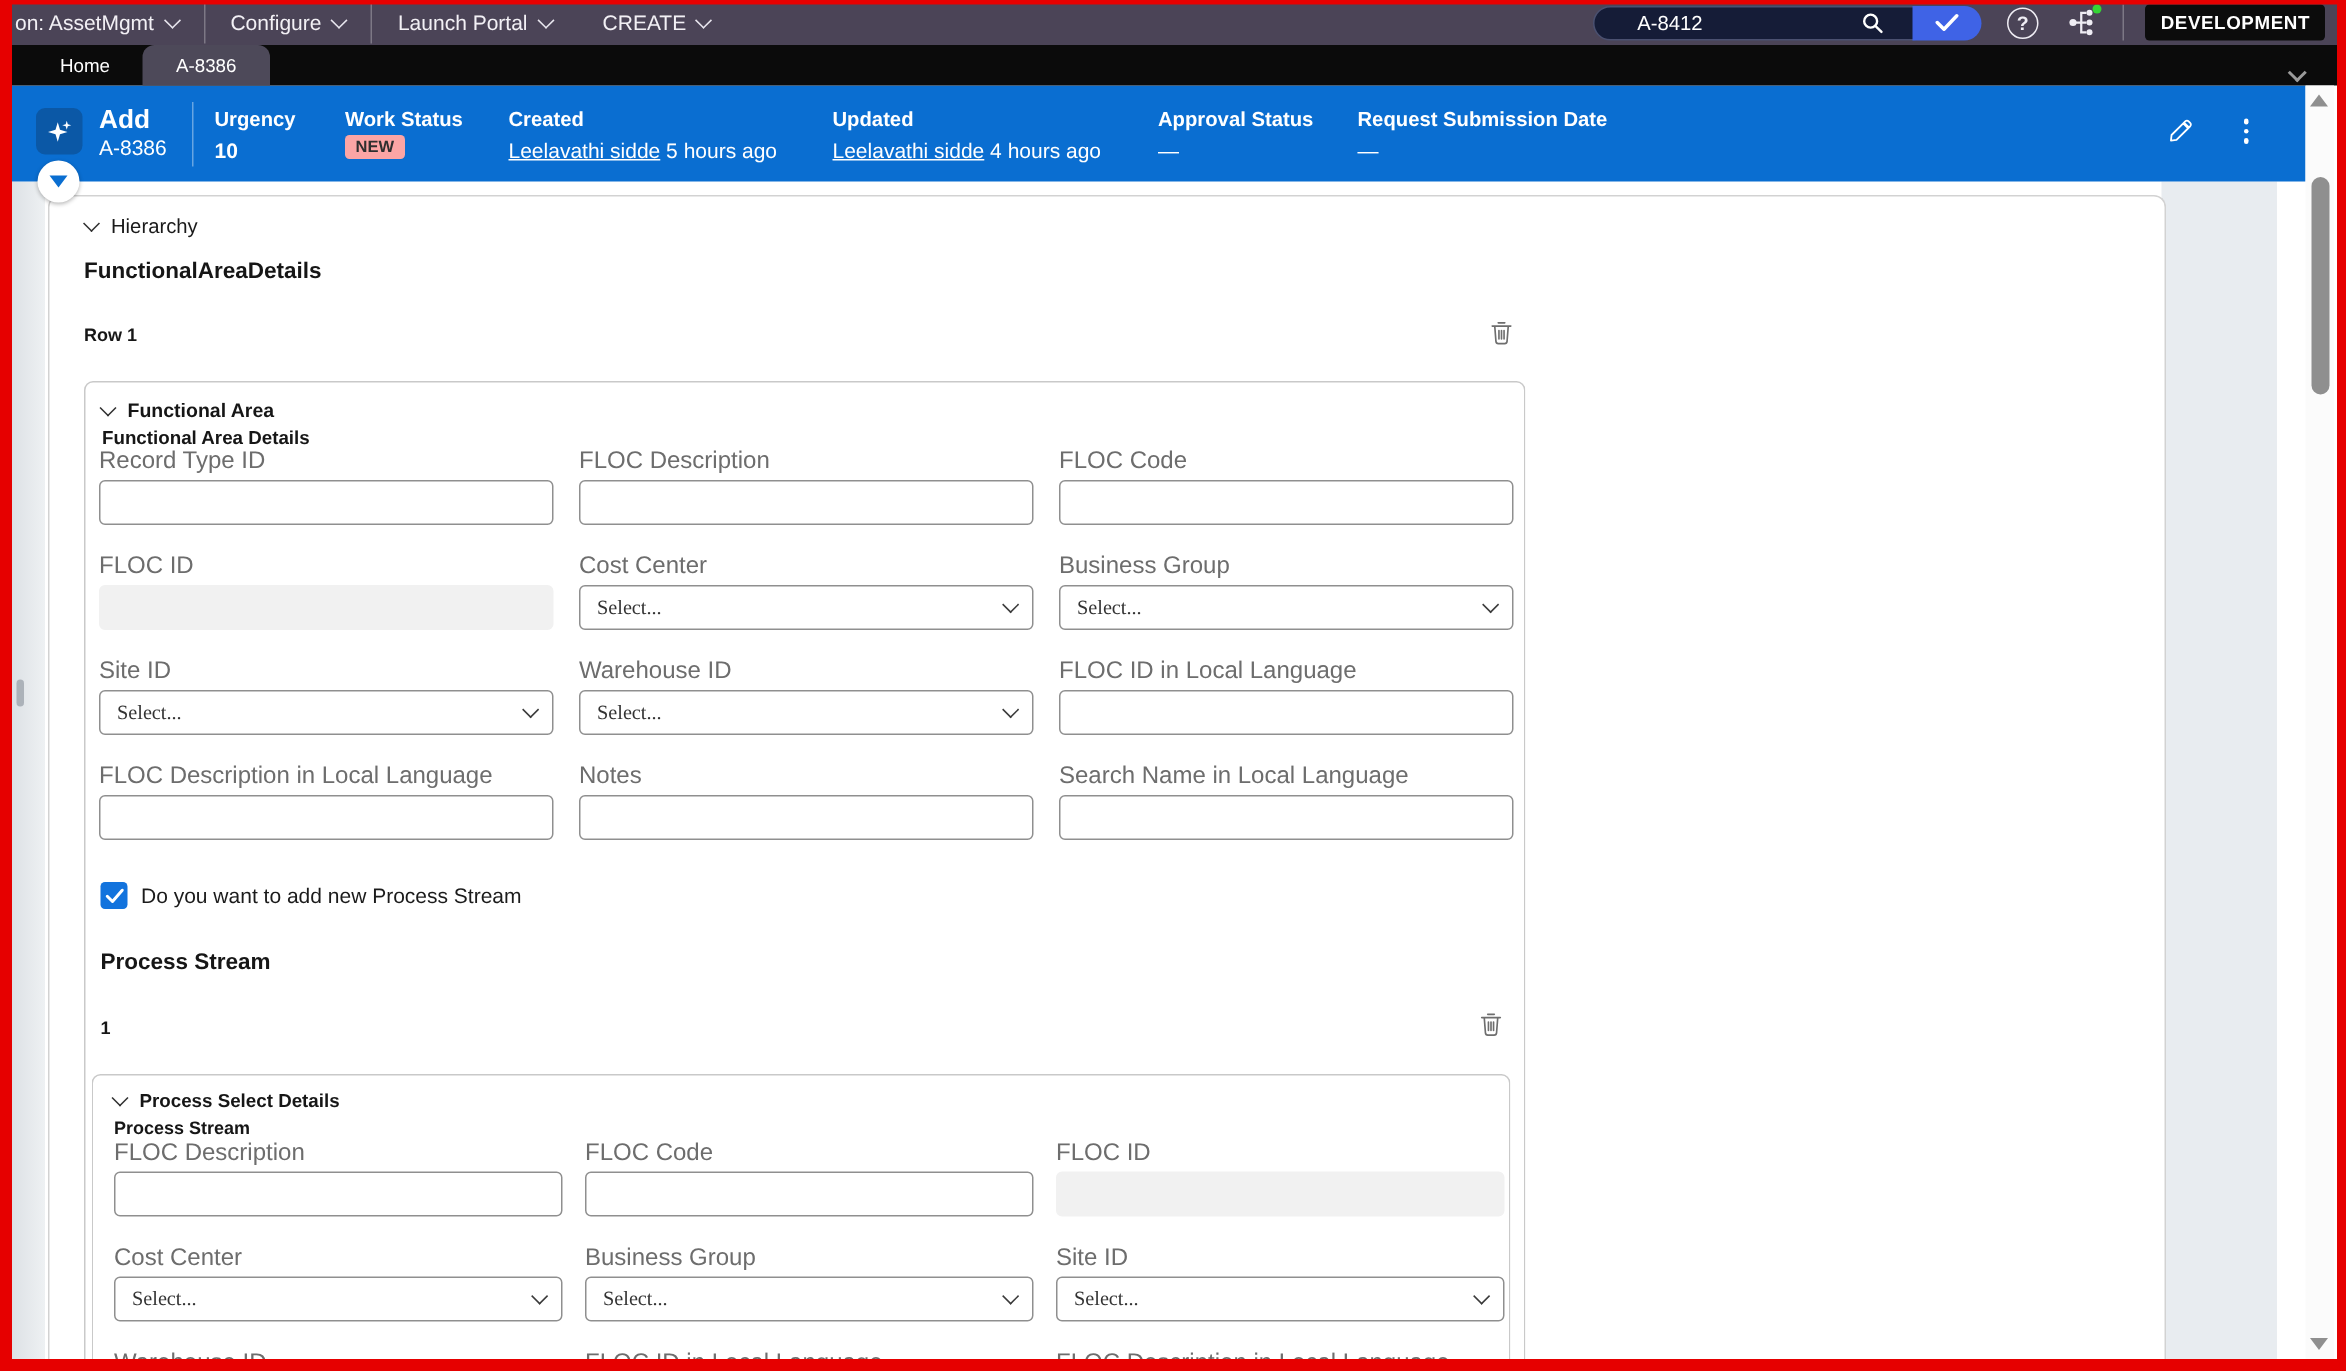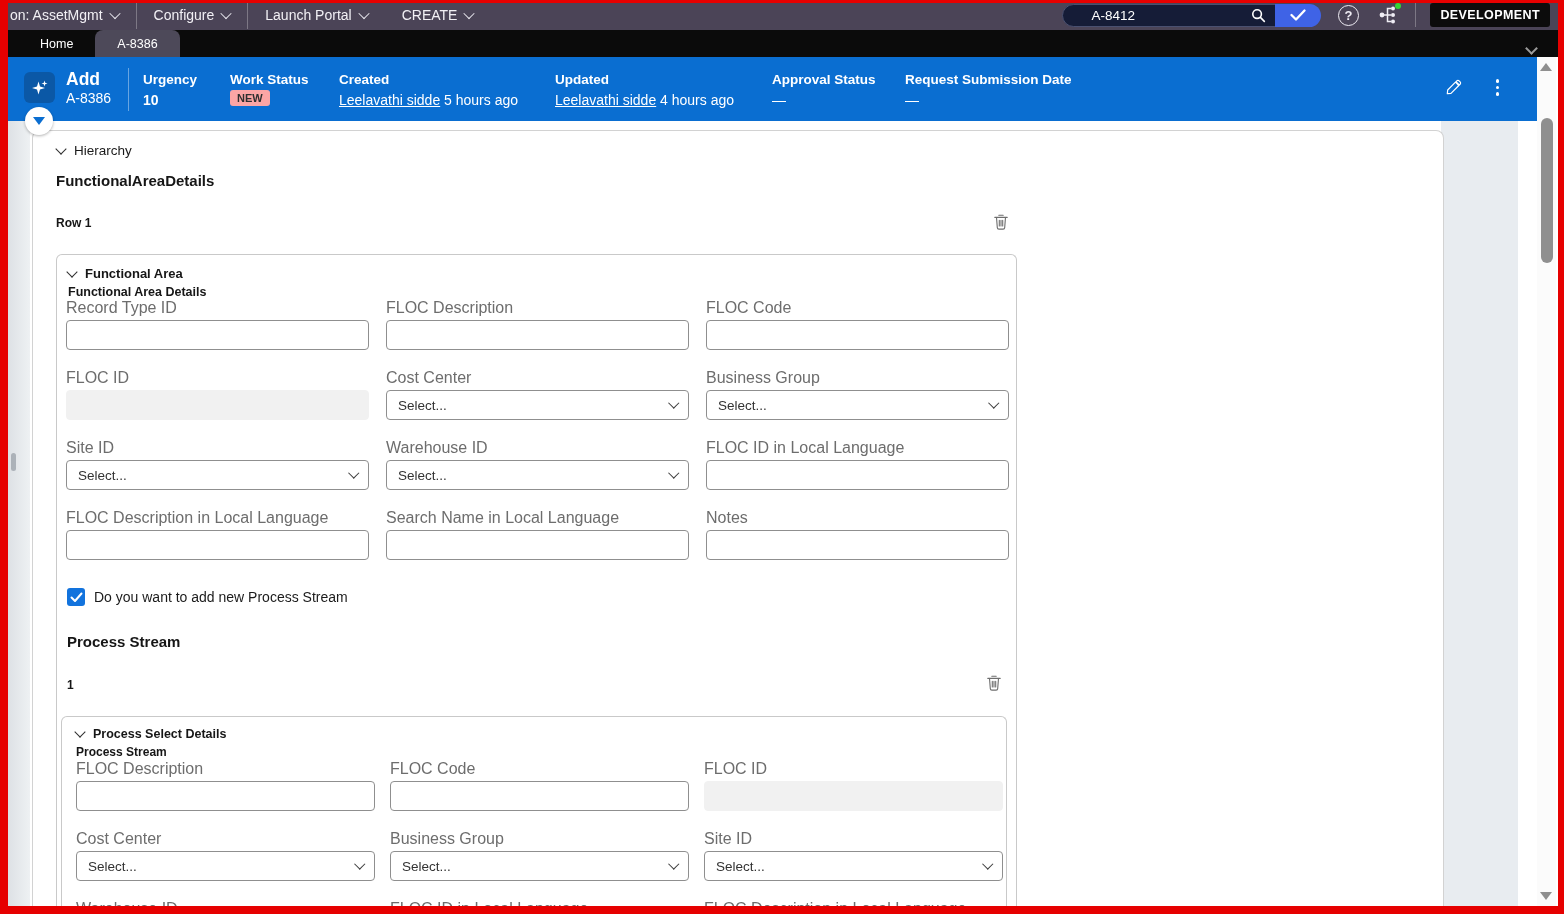--- a/index.html
+++ b/index.html
@@ -16,21 +16,21 @@
   .red-r { right:0; top:0; width:6px; height:914px; }
 
   
   .topbar { position:absolute; left:0; top:0; width:1564px; height:30px; background:#4b4457; display:flex; align-items:center; z-index:5; }
   .menu-item { display:flex; align-items:center; gap:8px; color:#f2f0f5; font-size:14px; padding:0 17px; height:100%; cursor:default; }
   .menu-item:first-child { padding-left:10px; }
   .mi-sep { width:1px; height:28px; background:rgba(255,255,255,.28); }
   .chev-w { width:8px; height:8px; border-right:1.8px solid #e8e6ee; border-bottom:1.8px solid #e8e6ee; transform:rotate(45deg) translate(-1px,-1px); }
   .topbar-right { position:absolute; right:14px; top:0; height:30px; display:flex; align-items:center; gap:14px; }
   .searchbox { display:flex; align-items:center; height:23px; }
-  .search-field { display:flex; align-items:center; justify-content:space-between; width:215px; height:23px; background:#151c37; border:1px solid #4a5070; border-radius:12px 0 0 12px; padding:0 10px 0 28px; color:#fff; font-size:13.5px; }
+  .search-field { display:flex; align-items:center; justify-content:flex-start; width:215px; height:23px; background:#151c37; border:1px solid #4a5070; border-radius:12px 0 0 12px; padding:0 10px 0 28px; color:#fff; font-size:13.5px; }
   .search-field input { background:transparent; border:0; outline:0; color:#fff; font-size:13.5px; width:150px; font-family:inherit; }
   .search-go { width:46px; height:23px; background:#3f63e6; border-radius:0 12px 12px 0; margin-left:-2px; display:flex; align-items:center; justify-content:center; }
   .icon-btn { position:relative; display:flex; align-items:center; justify-content:center; width:26px; height:26px; }
   .help-circle { width:21px; height:21px; border:1.7px solid #efedf4; border-radius:50%; color:#efedf4; font-size:13px; font-weight:700; display:flex; align-items:center; justify-content:center; }
   .green-dot { position:absolute; right:0; top:1px; width:6px; height:6px; border-radius:50%; background:#35d435; }
   .env-badge { background:#0c0c0c; color:#fff; font-size:12.5px; font-weight:700; letter-spacing:.4px; padding:5px 10px; border-radius:3px; }
 
   
   .tabbar { position:absolute; left:0; top:30px; width:1564px; height:27px; background:#0b0b0b; display:flex; align-items:flex-end; z-index:5; }
   .tab { color:#fff; font-size:12.5px; height:27px; display:flex; align-items:center; justify-content:center; padding:0 22px; }
@@ -84,21 +84,21 @@
   .fa-box { position:absolute; left:23px; top:123px; width:961px; height:670px; border:1px solid #c9c9c9; border-radius:6px; border-bottom:none; background:#fff; }
   .fa-title { position:absolute; left:11px; top:11px; display:flex; align-items:center; gap:9px; font-size:13px; font-weight:700; color:#161616; }
   .fa-sub { position:absolute; left:11px; top:30px; font-size:12.5px; font-weight:700; color:#161616; }
   .fgrid { position:absolute; display:grid; }
   .fa-grid { left:9px; top:46px; grid-template-columns:303px 303px 303px; column-gap:17px; row-gap:21px; }
   .fcell { height:49px; }
   .flabel { font-size:16px; color:#6d6d6d; line-height:14px; margin-bottom:5px; white-space:nowrap; }
   .finput { width:100%; height:30px; border:1px solid #8f8f8f; border-radius:4px; background:#fff; font-family:inherit; font-size:13.5px; padding:0 8px; outline:none; }
   .finput.fdisabled { background:#f1f1f1; border-color:#f1f1f1; }
   .fselect { width:100%; height:30px; border:1px solid #8f8f8f; border-radius:4px; background:#fff; display:flex; align-items:center; justify-content:space-between; padding:0 11px; cursor:pointer; }
-  .selph { font-size:13.5px; color:#333; }
+  .selph { font-size:13.5px; color:#333;font-family:Liberation Serif, serif; }
   .chev-s { width:7.5px; height:7.5px; border-right:1.7px solid #3a3a3a; border-bottom:1.7px solid #3a3a3a; transform:rotate(45deg); margin-top:-4px; }
   .cb-row { position:absolute; left:10px; top:333px; display:flex; align-items:center; gap:9px;justify-content:flex-end; }
   .checkbox { width:18px; height:18px; background:#1273dd; border-radius:3px; display:flex; align-items:center; justify-content:center; }
   .cb-label { font-size:14px; color:#1b1b1b; }
   .t-ps { position:absolute; left:10px; top:378px; font-size:15px; font-weight:700; color:#161616; }
   .t-ps1 { position:absolute; left:10px; top:423px; font-size:12px; font-weight:700; color:#161616; }
   .trash-ps { left:928px; top:419px; }
 
   
   .ps-box { position:absolute; left:4px; top:461px; width:946px; height:240px; border:1px solid #c9c9c9; border-radius:6px; border-bottom:none; background:#fff; }
@@ -281,22 +281,22 @@
             </div>
             <div class="fcell">
               <div class="flabel">Warehouse ID</div>
               <div class="fselect">
                 <span class="selph">Select...</span>
                 <span class="chev-s"></span>
               </div>
             </div>
             <div class="fcell"><div class="flabel">FLOC ID in Local Language</div><input type="text" class="finput" style=""></div>
             <div class="fcell"><div class="flabel">FLOC Description in Local Language</div><input type="text" class="finput" style=""></div>
+            <div class="fcell"><div class="flabel">Notes</div><input type="text" class="finput" style=""></div>
             <div class="fcell"><div class="flabel">Search Name in Local Language</div><input type="text" class="finput" style=""></div>
-            <div class="fcell"><div class="flabel">Notes</div><input type="text" class="finput" style=""></div>
           </div>
 
         <div class="cb-row">
           <div class="checkbox">
             <svg width="13" height="11" viewBox="0 0 13 11">
                 <polyline points="1.5,5.5 5,9 11.5,1.5" fill="none" stroke="#fff" stroke-width="2" stroke-linecap="round" stroke-linejoin="round"></polyline>
               </svg>
           </div>
           <div class="cb-label">Do you want to add new Process Stream</div>
         </div>

